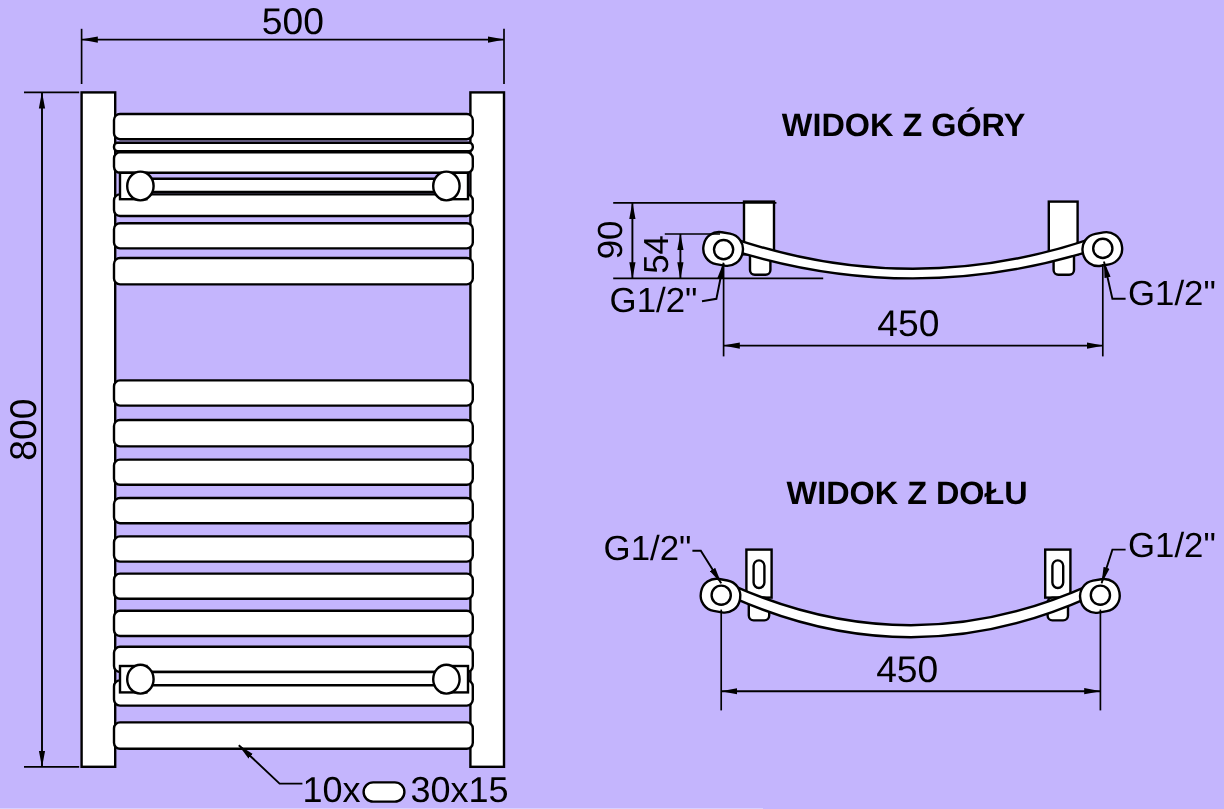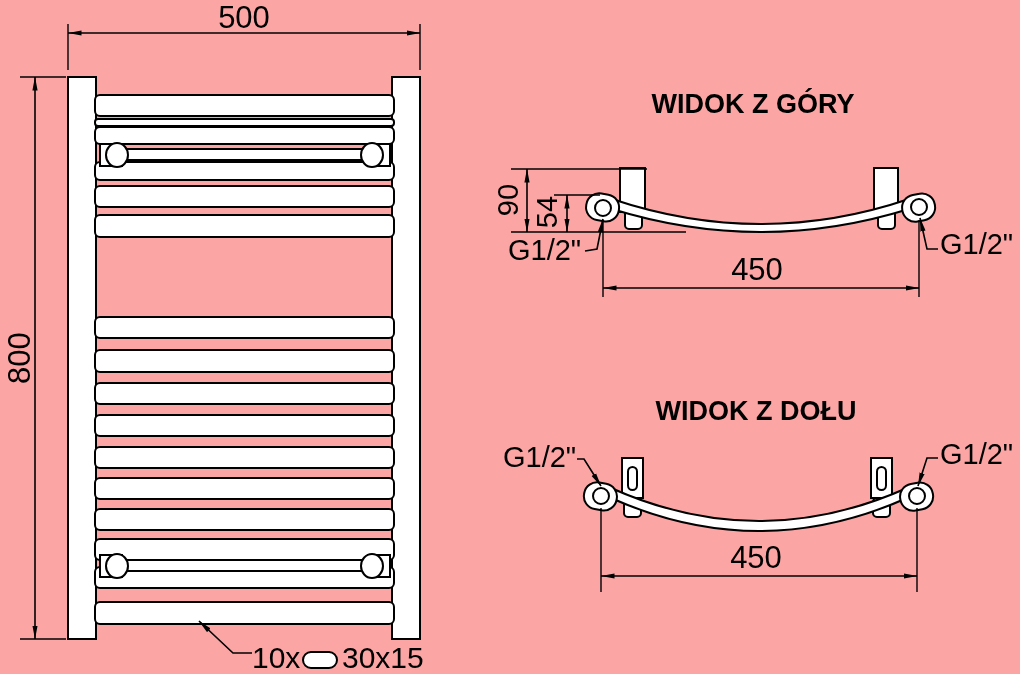--- a/index.html
+++ b/index.html
@@ -1,16 +1,16 @@
 <!DOCTYPE html>
 <html><head>
 <meta charset="utf-8">
 <style>
   html,body{margin:0;padding:0;background:#ffffff;}
-  #stage{position:relative;width:1020px;height:674px;background:#fca5a5;overflow:hidden;}
+  #stage{position:relative;width:1020px;height:674px;background:#c4b5fd;overflow:hidden;}
   svg{display:block;}
   .geo{fill:#ffffff;stroke:#000000;stroke-width:2px;}
   .geo-fill{fill:#ffffff;stroke:none;}
   .edge{fill:none;stroke:#000000;stroke-width:2px;}
   .dimline{fill:none;stroke:#000000;stroke-width:1.6px;}
   .extline{fill:none;stroke:#000000;stroke-width:1.4px;}
   .leader{fill:none;stroke:#000000;stroke-width:1.6px;}
   text{font-family:"Liberation Sans","DejaVu Sans",sans-serif;fill:#000000;}
   .dim-txt{font-size:31px;}
   .dim-txt-v{font-size:29px;}

